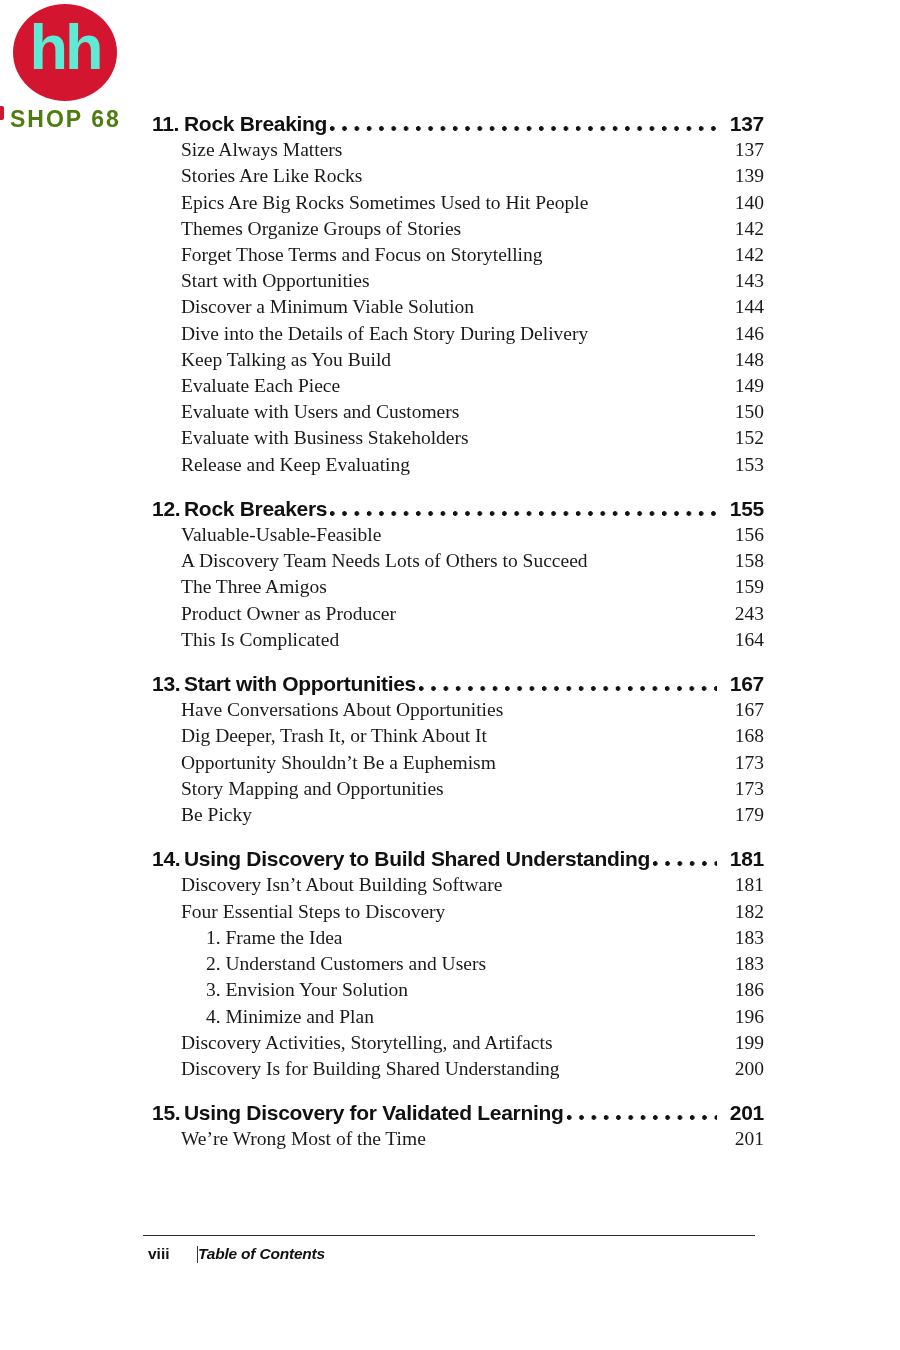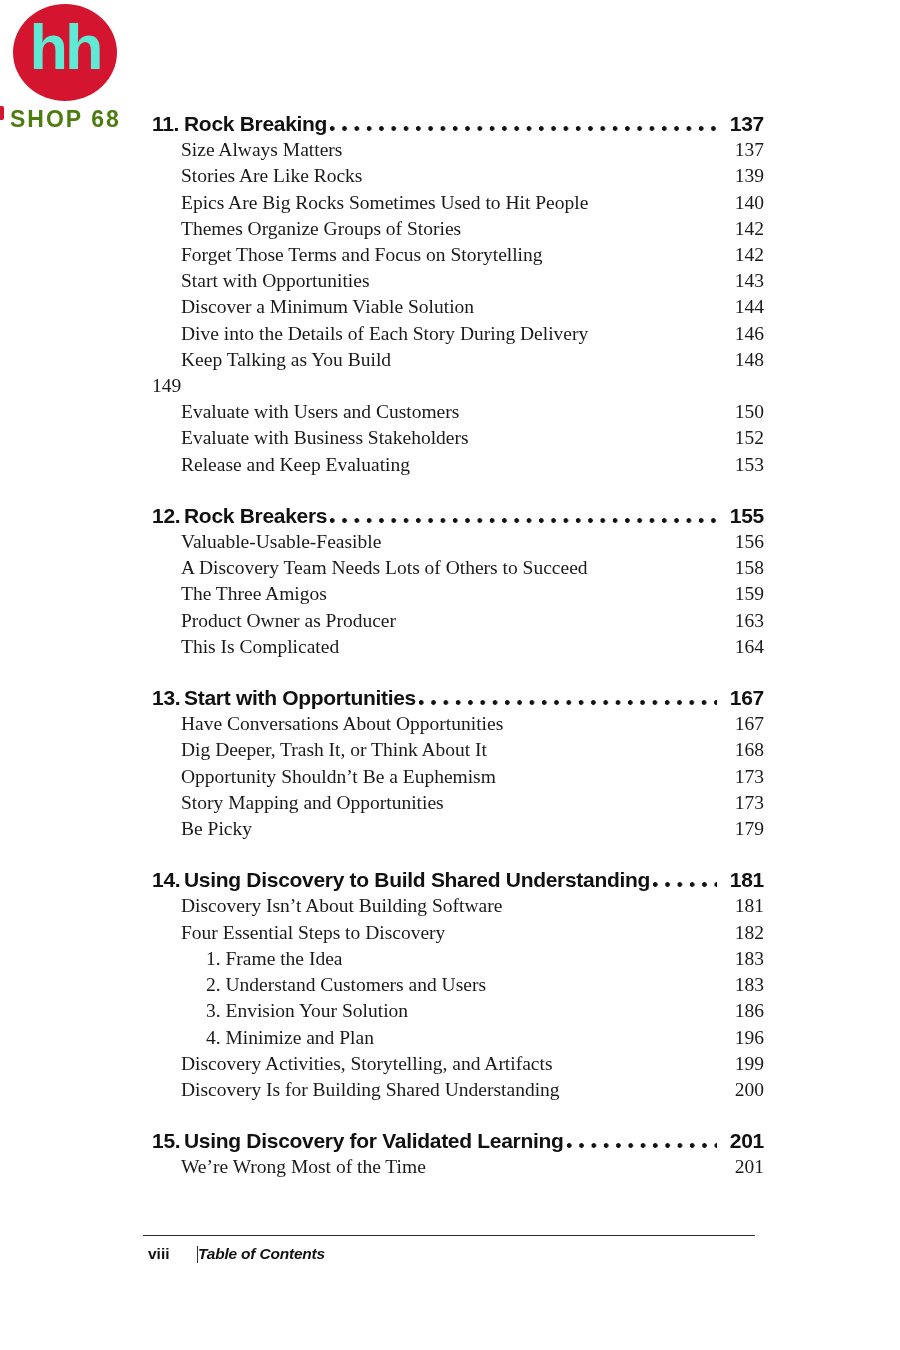--- a/index.html
+++ b/index.html
@@ -15,21 +15,21 @@
                font-weight: 700; font-size: 63px; color: #5eead4;
                letter-spacing: -3px; line-height: 1; margin-top: -10px; }
   .logo-subtext { font-family: "Liberation Sans", "DejaVu Sans", sans-serif;
                   font-weight: 700; font-size: 23px; letter-spacing: 2px;
                   margin: 5px 0 0 -3px; white-space: nowrap; }
   .edge-mark { position: absolute; left: 0; top: 106px; width: 4px; height: 14px;
                border-radius: 0 2px 2px 0; }
 
   
   .toc { position: absolute; left: 152px; top: 111px; width: 612px; }
-  .chapter + .chapter { margin-top: 25px; }
+  .chapter + .chapter { margin-top: 18px; }
 
   .chapter-heading { display: flex; align-items: baseline;
                      font-family: "Liberation Sans", "DejaVu Sans", sans-serif;
                      font-weight: 700; font-size: 21px; line-height: 26.2px;
                      letter-spacing: -0.3px; color: #111; white-space: nowrap; }
   .chapter-number { flex: none; width: 32px; }
   .chapter-title { flex: none; }
   .dots { flex: 1 1 auto; height: 5px; margin: 0 13px 0 3px; min-width: 16px;
           background-image: radial-gradient(circle at 2.2px 2.5px, #121212 2px, transparent 2.7px);
           background-size: 12.3px 5px; background-repeat: repeat-x;
@@ -103,20 +103,21 @@
       </div>
       <div class="entry">
         <span class="entry-title">Dive into the Details of Each Story During Delivery</span>
         <span class="entry-page">146</span>
       </div>
       <div class="entry">
         <span class="entry-title">Keep Talking as You Build</span>
         <span class="entry-page">148</span>
       </div>
       <div class="entry">
+        <span class="entry-title">Evaluate Each Piece</span>
         <span class="entry-page">149</span>
       </div>
       <div class="entry">
         <span class="entry-title">Evaluate with Users and Customers</span>
         <span class="entry-page">150</span>
       </div>
       <div class="entry">
         <span class="entry-title">Evaluate with Business Stakeholders</span>
         <span class="entry-page">152</span>
       </div>
@@ -139,21 +140,21 @@
       <div class="entry">
         <span class="entry-title">A Discovery Team Needs Lots of Others to Succeed</span>
         <span class="entry-page">158</span>
       </div>
       <div class="entry">
         <span class="entry-title">The Three Amigos</span>
         <span class="entry-page">159</span>
       </div>
       <div class="entry">
         <span class="entry-title">Product Owner as Producer</span>
-        <span class="entry-page">163</span>
+        <span class="entry-page">243</span>
       </div>
       <div class="entry">
         <span class="entry-title">This Is Complicated</span>
         <span class="entry-page">164</span>
       </div>
     </section>
     <section class="chapter">
       <div class="chapter-heading">
         <span class="chapter-number">13.</span>
         <span class="chapter-title">Start with Opportunities</span>

